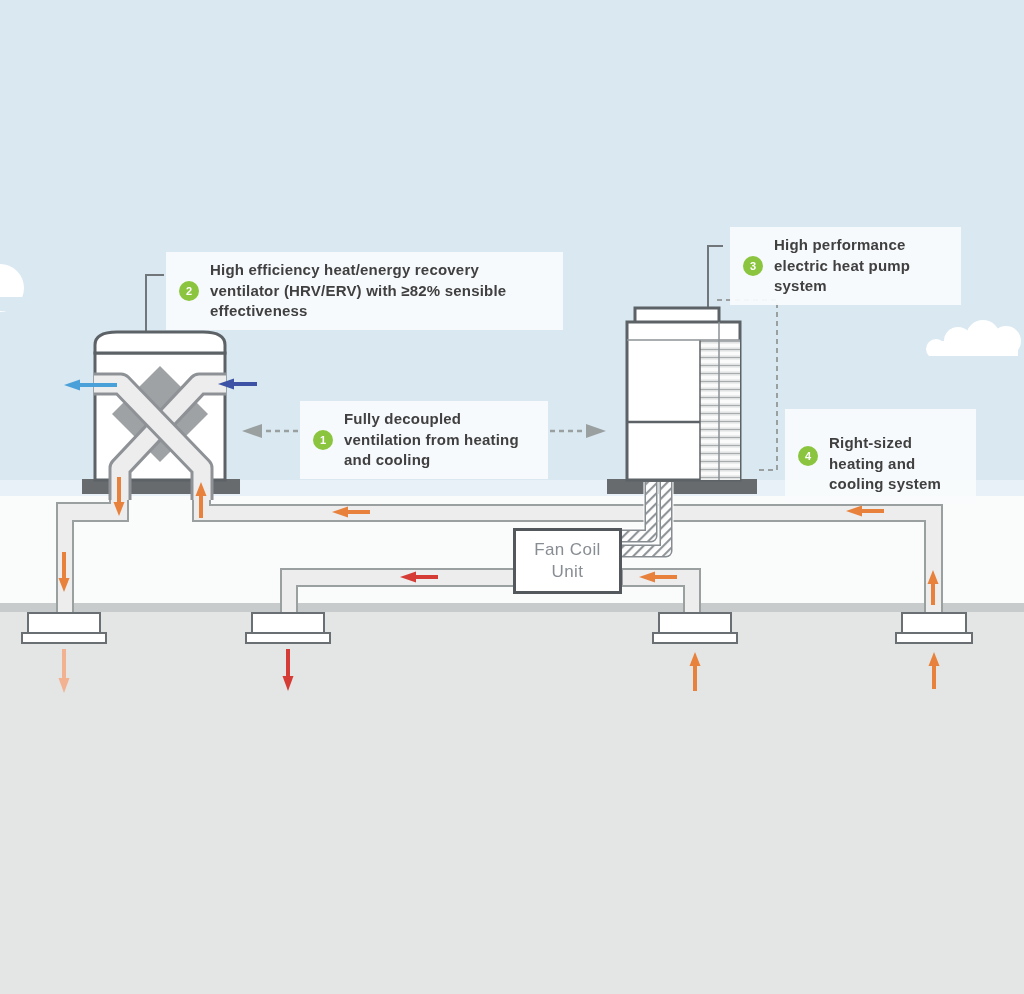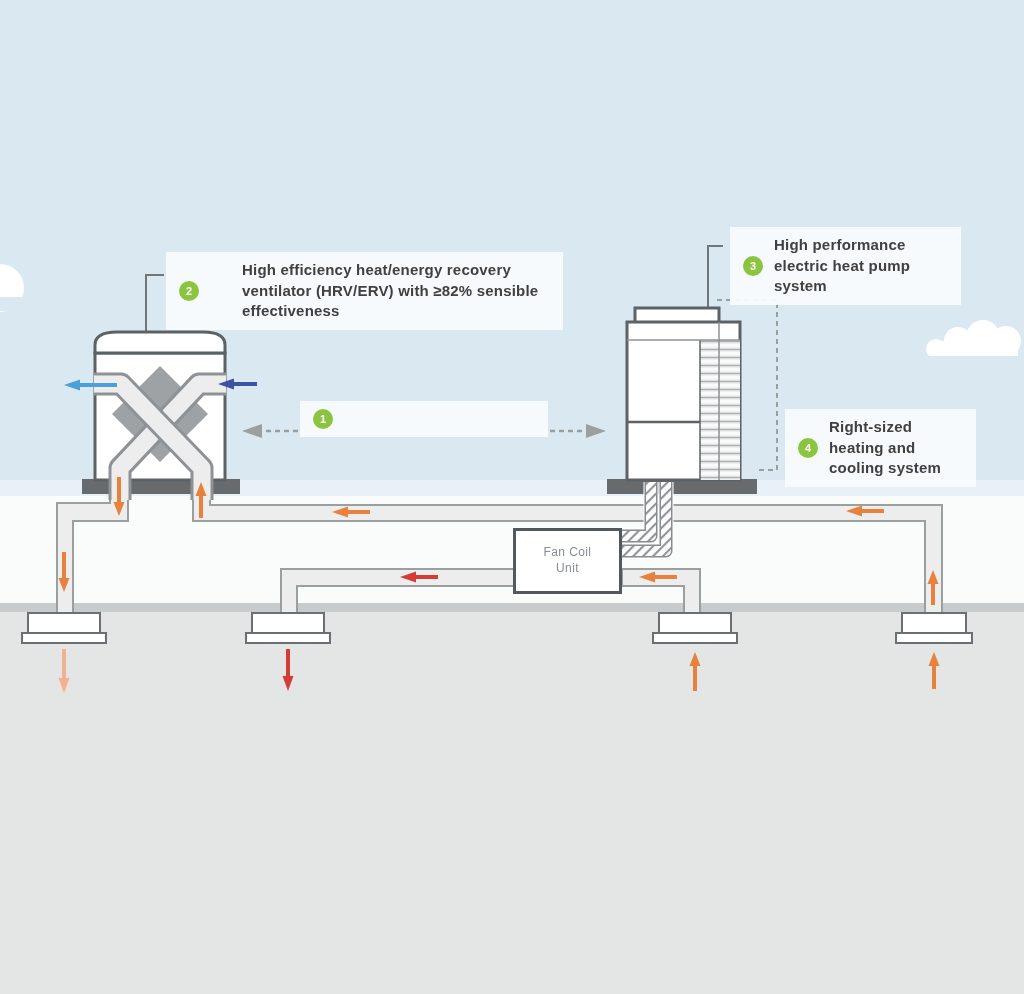--- a/index.html
+++ b/index.html
@@ -18,21 +18,21 @@
     display:flex;align-items:center;justify-content:center;
   }
   .label-text{
     color:#404040;font-size:15px;font-weight:bold;line-height:1.38;letter-spacing:.2px;
   }
   #fan-coil-box{
     position:absolute;left:513px;top:528px;width:109px;height:66px;box-sizing:border-box;
     border:3px solid #53585c;background:#ffffff;display:flex;align-items:center;justify-content:center;
   }
   #fan-coil-box .fc-text{
-    width:72px;text-align:center;color:#878d93;font-size:12px;line-height:1.3;letter-spacing:.4px;
+    width:72px;text-align:center;color:#878d93;font-size:17px;line-height:1.3;letter-spacing:.4px;
   }
 </style>
 </head>
 <body>
 
 <div id="stage">
 
 <svg id="diagram-svg" viewBox="0 0 1024 994">
   <defs>
     <pattern id="hpstripes" width="8" height="8" patternUnits="userSpaceOnUse">
@@ -207,30 +207,31 @@
     <polygon points="586,424 586,438 606,431" fill="#9aa0a0"></polygon>
   </g>
 </svg>
 
 <div id="fan-coil-box">
   <div class="fc-text">Fan Coil Unit</div>
 </div>
 
 <div class="label-box" style="left:300px;top:401px;width:248px;">
   <span class="badge">1</span>
+  <span class="label-text" style="width:202px;">Fully decoupled ventilation from heating and cooling</span>
 </div>
 
 <div class="label-box" style="left:166px;top:252px;width:397px;">
   <span class="badge">2</span>
-  <span class="label-text" style="width:352px;margin-left:32px;">High efficiency heat/energy recovery ventilator (HRV/ERV) with ≥82% sensible effectiveness</span>
+  <span class="label-text" style="width:352px;">High efficiency heat/energy recovery ventilator (HRV/ERV) with ≥82% sensible effectiveness</span>
 </div>
 
 <div class="label-box" style="left:730px;top:227px;width:231px;">
   <span class="badge">3</span>
   <span class="label-text" style="width:188px;">High performance electric heat pump system</span>
 </div>
 
 <div class="label-box" style="left:785px;top:409px;width:191px;">
   <span class="badge">4</span>
-  <span class="label-text" style="width:150px;">Right-sized heating and cooling system</span>
+  <span class="label-text" style="width:150px;margin-top:16px;">Right-sized heating and cooling system</span>
 </div>
 
 </div>
 
 </body></html>

